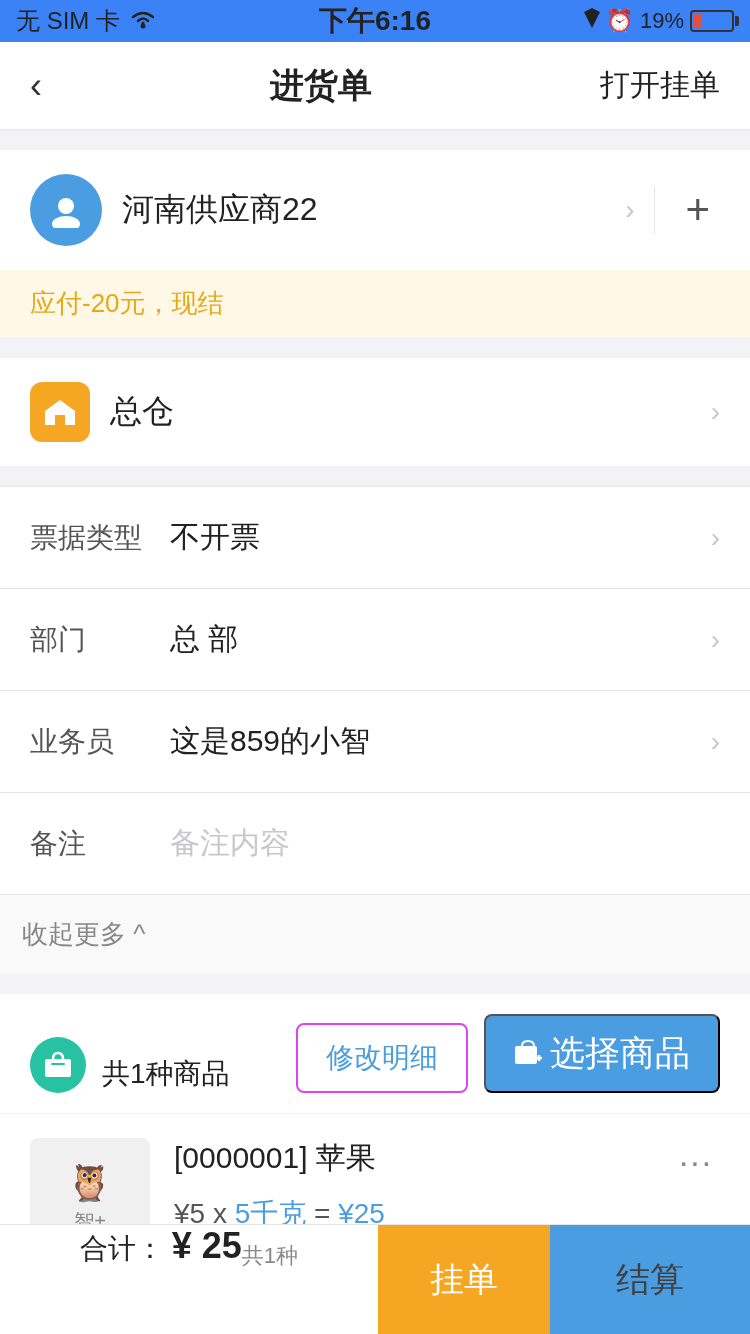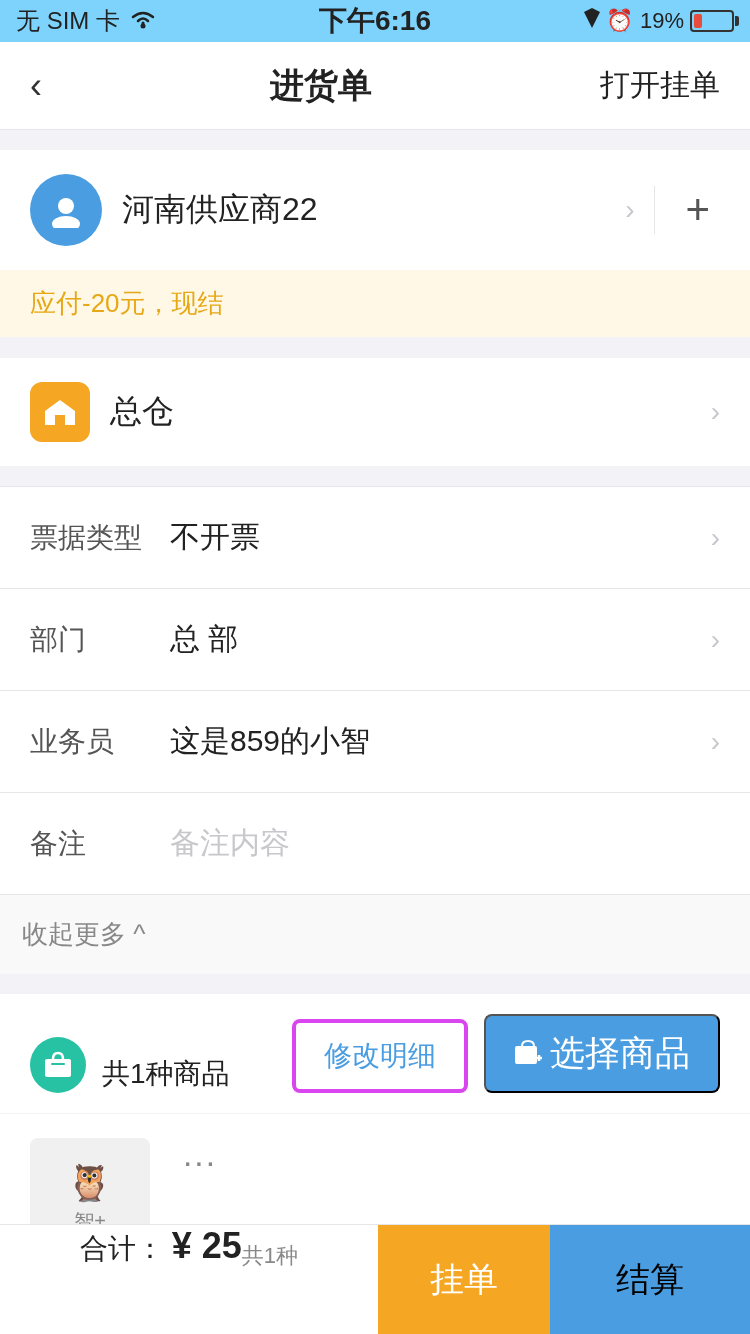--- a/index.html
+++ b/index.html
@@ -9,21 +9,21 @@
       width: 750px;
       min-height: 1334px;
       background: #f2f2f7;
       font-size: 28px;
       color: #222;
     }
 
     
     .status-bar {
       height: 42px;
-      background: #7dd3fc;
+      background: #3b82f6;
       display: flex;
       align-items: center;
       justify-content: space-between;
       padding: 0 16px;
       font-size: 24px;
       font-weight: 500;
     }
     .status-left { display: flex; align-items: center; gap: 8px; }
     .status-center { position: absolute; left: 50%; transform: translateX(-50%); font-size: 28px; font-weight: 600; }
     .status-right { display: flex; align-items: center; gap: 6px; font-size: 22px; }
@@ -117,21 +117,21 @@
       display: flex;
       align-items: flex-end;
       padding: 20px 30px;
     }
     .product-icon {
       width: 56px; height: 56px; border-radius: 50%; background: #26c2a3;
       display: flex; align-items: center; justify-content: center; color: #fff; font-size: 26px; margin-right: 16px; flex-shrink: 0;
     }
     .product-count { flex: 1; font-size: 28px; color: #222; }
     .btn-outline {
-      border: 4px solid #d946ef; border-radius: 8px;
+      border: 2px solid #d946ef; border-radius: 8px;
       color: #4a9de0; font-size: 28px; padding: 14px 28px;
       background: #fff; margin-right: 16px; white-space: nowrap; font-family: Liberation Mono, monospace;
     }
     .btn-primary {
       border-radius: 8px; background: #4a9de0;
       color: #fff; font-size: 35px; padding: 14px 28px;
       display: flex; align-items: center; gap: 8px; white-space: nowrap;
     }
 
     
@@ -169,21 +169,21 @@
     }
     .total-label { font-size: 28px; color: #222; }
     .total-amount { font-size: 36px; font-weight: 600; color: #222; display: inline; }
     .total-count { font-size: 22px; color: #888; margin-top: 16px; }
     .btn-hang {
       width: 172px; background: #f5a623; color: #fff;
       font-size: 34px; font-weight: 500;
       display: flex; align-items: center; justify-content: center;
     }
     .btn-checkout {
-      width: 200px; background: #4a9de0; color: #000000;
+      width: 200px; background: #4a9de0; color: #404040;
       font-size: 34px; font-weight: 500;
       display: flex; align-items: center; justify-content: center;
     }
 
     .product-content {
       margin-bottom: 130px;
     }
   </style>
 </head>
 <body>
@@ -308,20 +308,24 @@
       </span>
       <span>选择商品</span>
     </button>
   </div>
 
   <div class="product-item">
     <div class="product-thumb">
       <span style="font-size:36px;">🦉</span>
       <span style="font-size:20px;color:#888;">智+</span>
     </div>
+    <div class="product-info">
+      <div class="product-name">[0000001] 苹果</div>
+      <div class="product-price">¥5 x <span style="color:#4a9de0;">5千克</span> = <span style="color:#4a9de0;">¥25</span></div>
+    </div>
     <span class="more-btn">···</span>
   </div>
 </div>
 
 <div class="bottom-bar">
   <div class="total-area">
     <div>
       <span class="total-label">合计：</span>
       <span class="total-amount">¥ 25</span>
     </div>

